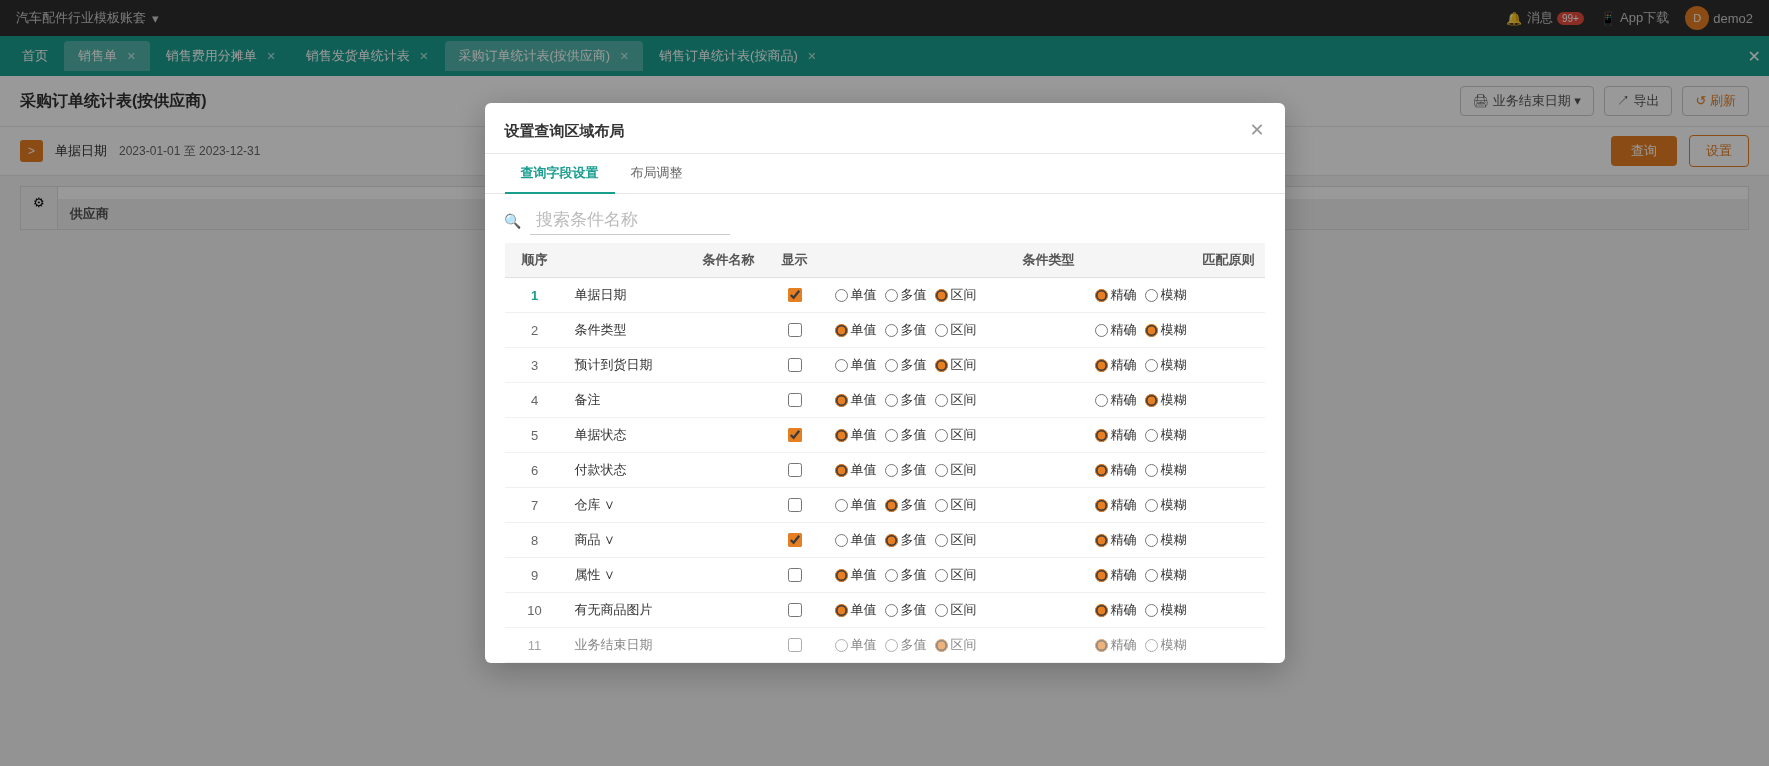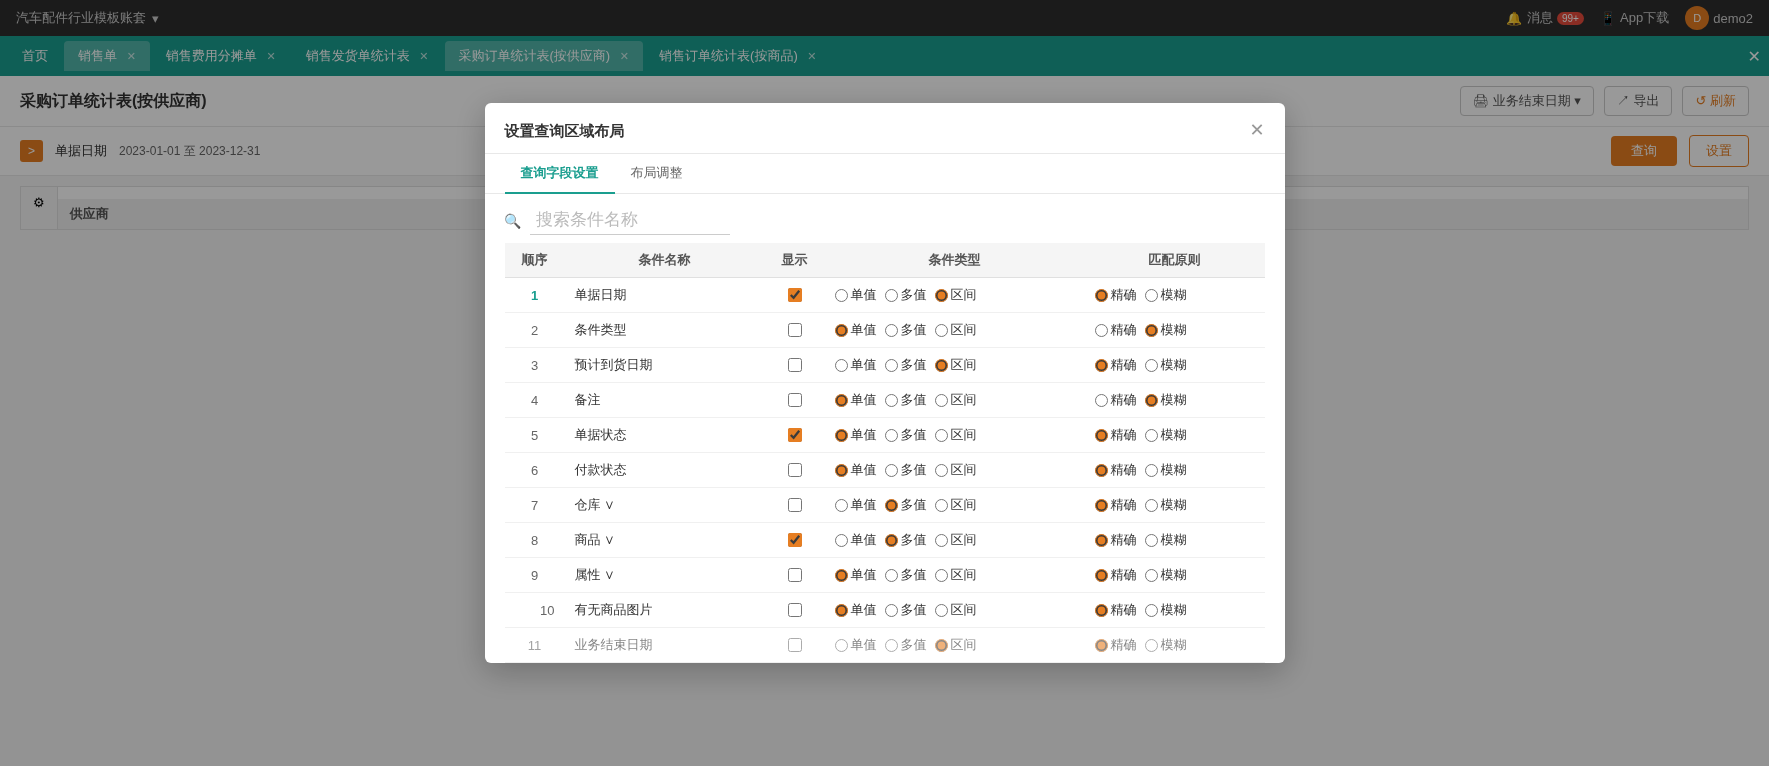--- a/index.html
+++ b/index.html
@@ -164,21 +164,21 @@
       overflow-y: auto;
       padding: 0 20px;
     }
     table {
       width: 100%;
       border-collapse: collapse;
     }
     thead th {
       background: #f5f5f5;
       padding: 8px 10px;
-      text-align: center;
+      text-align: right;
       font-size: 13px;
       color: #555;
       font-weight: bold;
       border-bottom: 1px solid #e0e0e0;
       position: sticky;
       top: 0;
       z-index: 1;
     }
     tbody td {
       padding: 8px 10px;
@@ -691,21 +691,21 @@
                     <span style="font-size: 13px;">精确</span>
                   </label>
                   <label class="match-item">
                     <input type="radio" name="match_8" style="">
                     <span style="font-size: 13px;">模糊</span>
                   </label>
                 </div>
               </td>
             </tr>
             <tr>
-              <td style="text-align: right; font-weight: normal; color: rgb(102, 102, 102);">10</td>
+              <td style="text-align: center; font-weight: normal; color: rgb(102, 102, 102);">10</td>
               <td>有无商品图片</td>
               <td style="text-align: center;">
                 <div class="cb-wrap">
                   <input type="checkbox" style="">
                 </div>
               </td>
               <td>
                 <div class="radio-group">
                   <label class="radio-item">
                     <input type="radio" name="type_9" checked="" style="">

